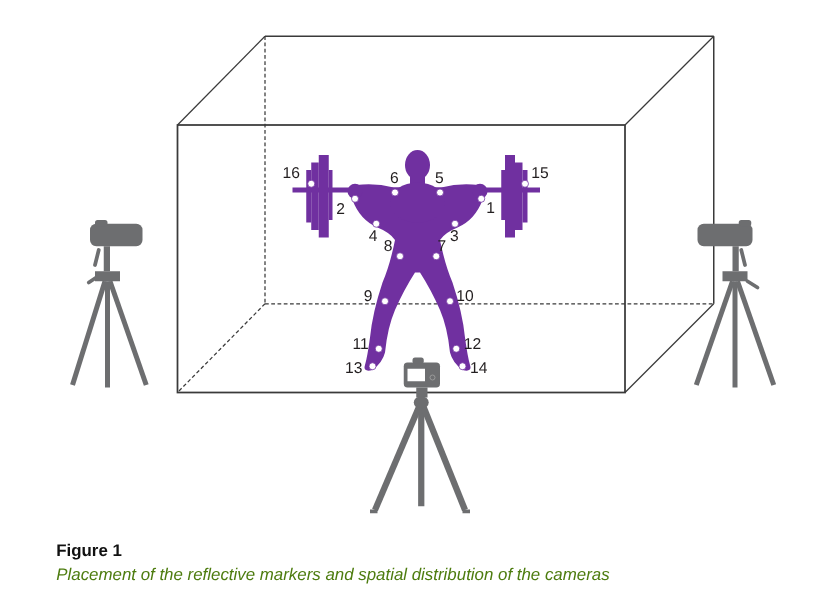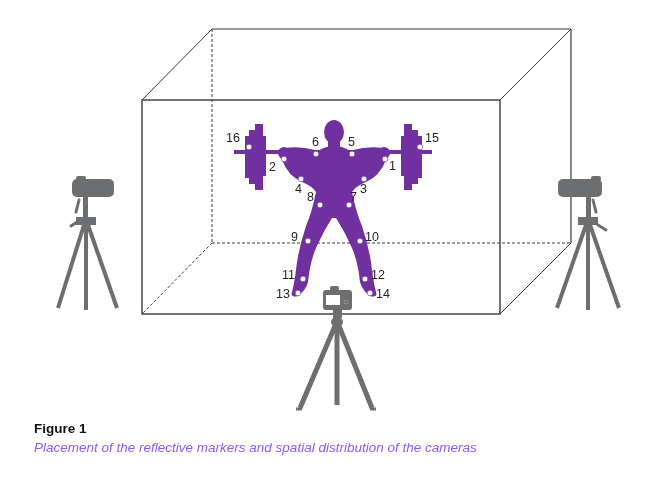--- a/index.html
+++ b/index.html
@@ -1,21 +1,21 @@
 <!DOCTYPE html>
 <html><head>
 <meta charset="utf-8">
 <style>
   html, body { margin:0; padding:0; background:#ffffff; }
   body { width:651px; height:487px; position:relative; overflow:hidden; font-family:"Liberation Sans", sans-serif; }
   #scene { position:absolute; left:0; top:0; width:651px; height:487px; }
   .lbl { font-family:"Liberation Sans", sans-serif; font-size:12.5px; fill:#231f20; }
-  .caption { position:absolute; left:34px; }
+  .caption { position:absolute; left:45px;margin-top:12px; }
   .cap-title { top:421px; font-weight:bold; font-size:13.5px; color:#111; }
-  .cap-text { top:440px; font-style:italic; font-size:13.5px; color:#8b5cf6; }
+  .cap-text { top:440px; font-style:italic; font-size:13.5px; color:#4d7c0f; }
 </style>
 </head>
 <body>
 
 <svg id="scene" viewBox="0 0 651 487">
 
   <g fill="none" stroke="#3a3a3a">
 
     <line x1="212" y1="29" x2="571" y2="29" stroke-width="1.2"></line>
     <line x1="212" y1="29" x2="142" y2="100" stroke-width="1"></line>

